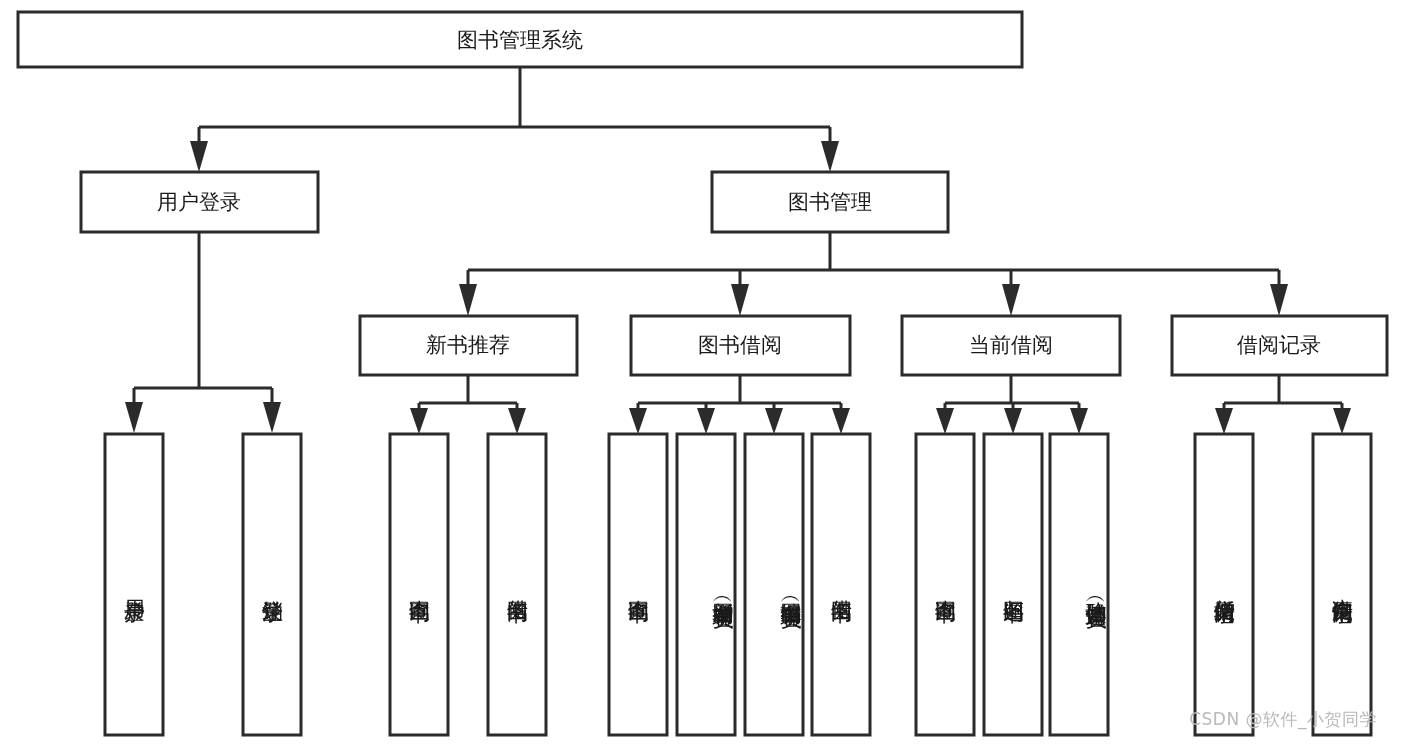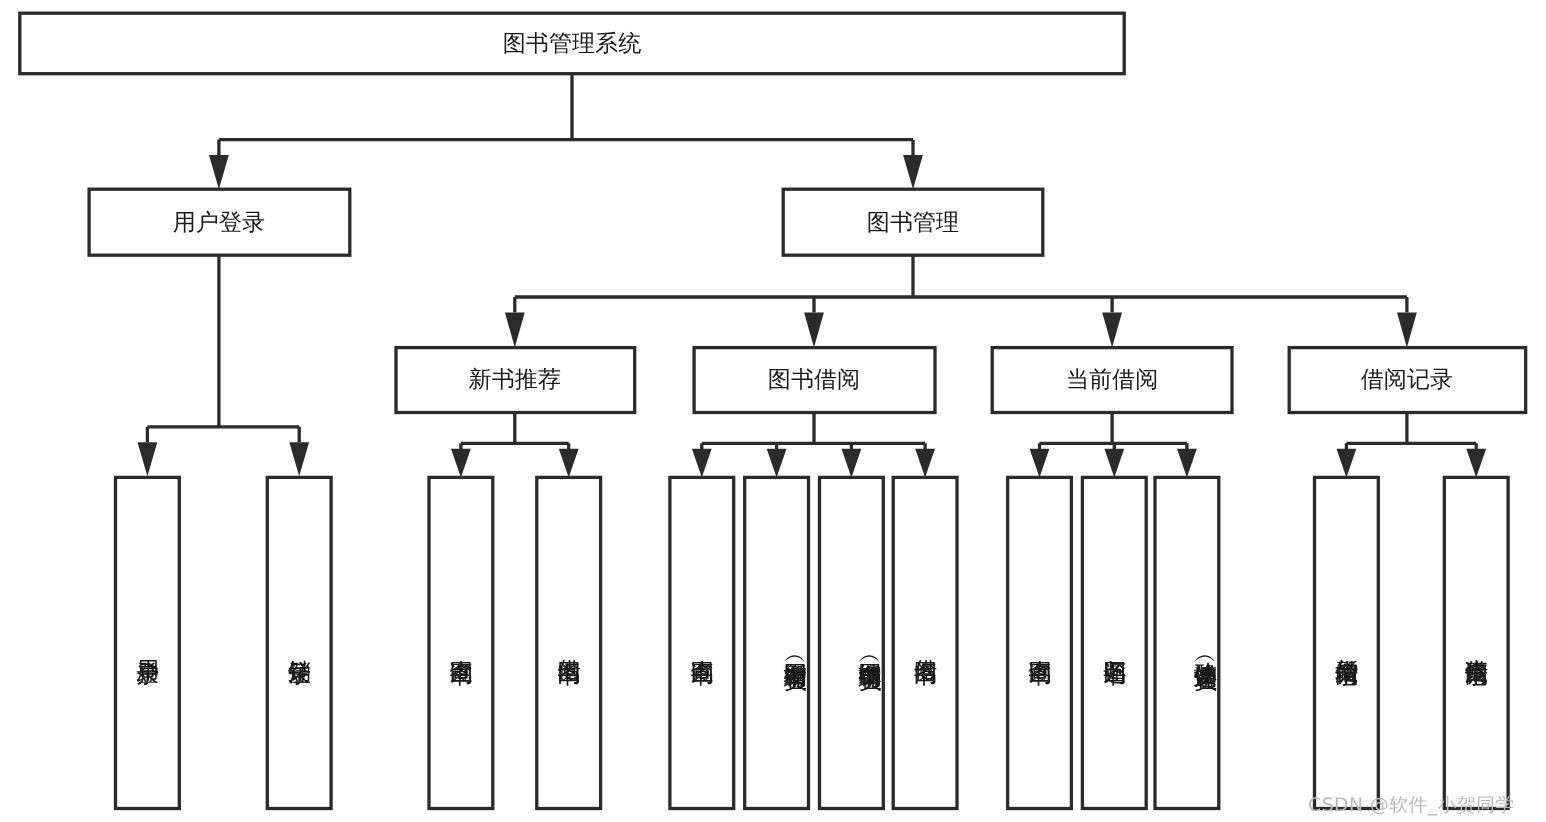--- a/index.html
+++ b/index.html
@@ -60,21 +60,21 @@
     display: flex;
     align-items: center;
     justify-content: center;
     text-align: center;
     white-space: nowrap;
     pointer-events: none;
   }
   .watermark {
     position: absolute;
     right: 12px;
-    bottom: 4px;
+    bottom: 16px;
     font-family: "DejaVu Sans", "Liberation Sans", sans-serif;
     font-size: 17px;
     color: #b9b9b9;
     letter-spacing: 0.5px;
     white-space: nowrap;
   }
 </style>
 </head>
 <body>
 

